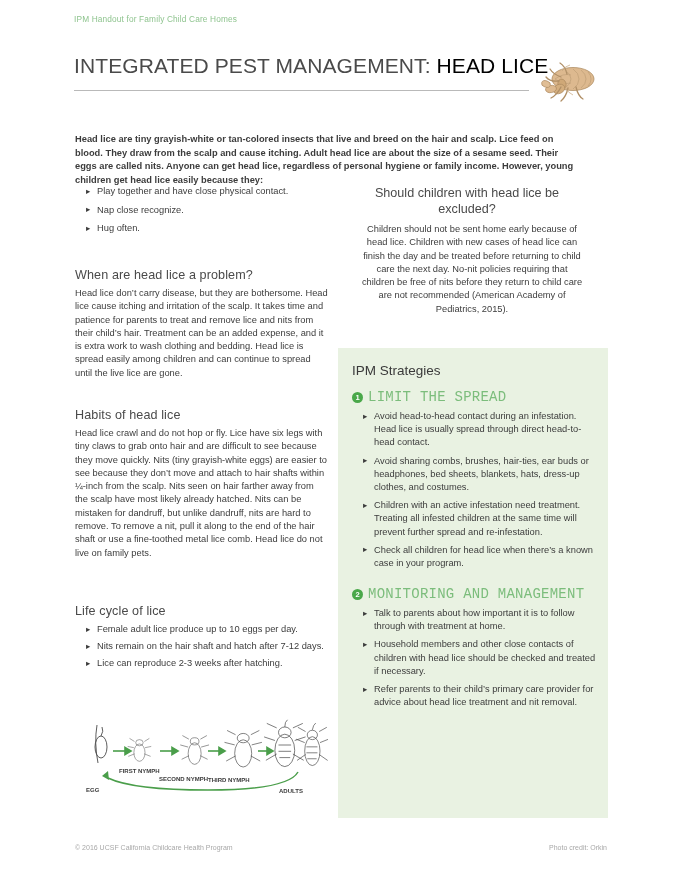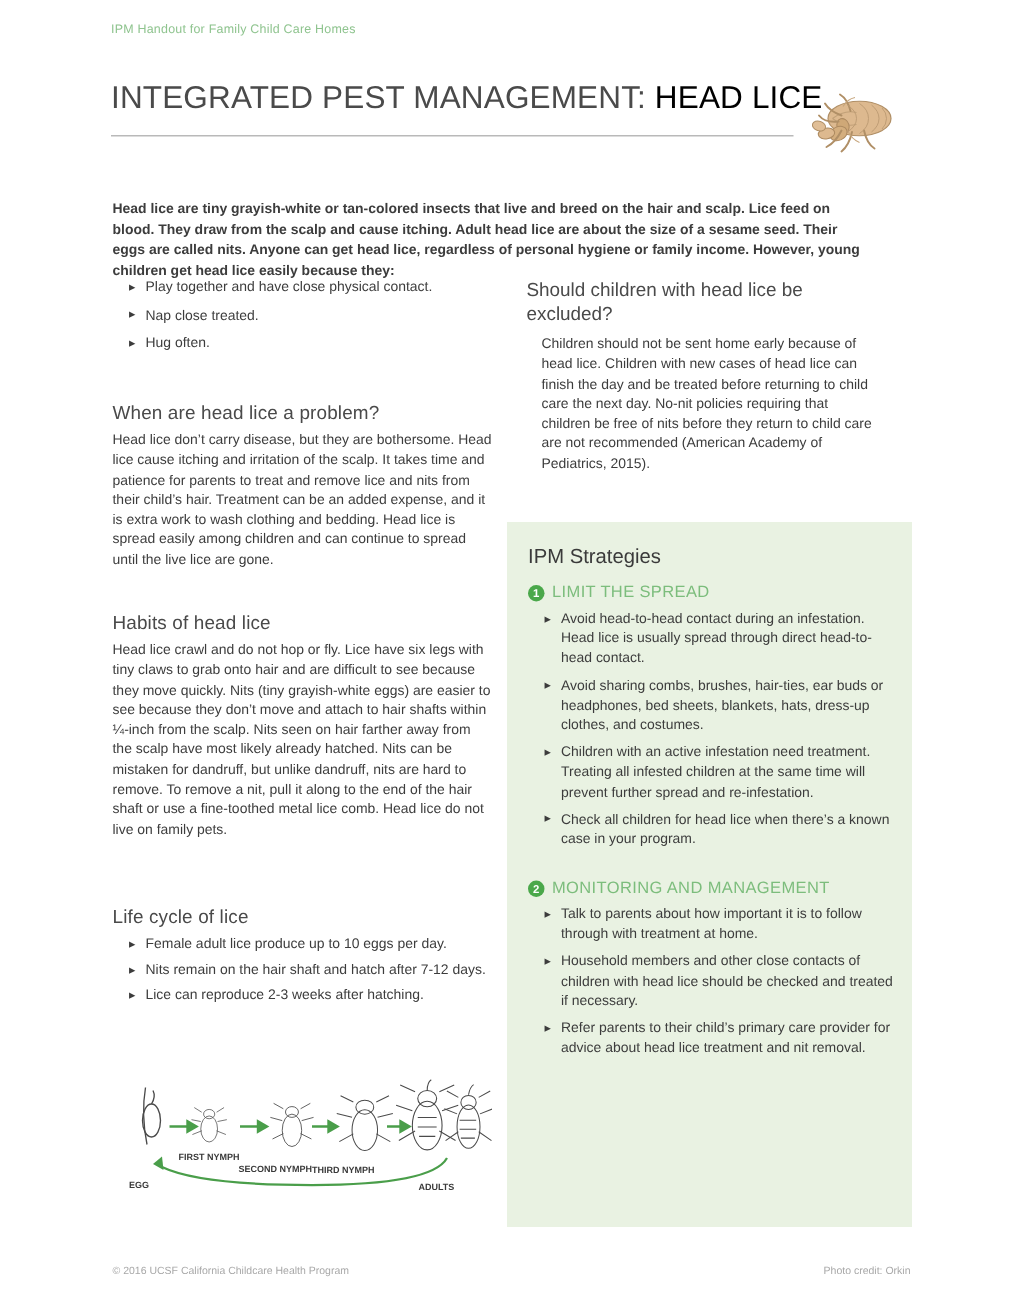--- a/index.html
+++ b/index.html
@@ -75,21 +75,21 @@
   .sec-life ul.blist > li { margin-bottom: 4px; }
 
   
   .lifecycle {
     position: absolute; left: 75px; top: 717px;
     width: 253px; height: 85px;
   }
 
   
   .rcol-q {
-    position: absolute; left: 351px; top: 185px; width: 232px;
+    position: absolute; left: 351px; top: 185px; width: 232px; text-align: center;
   }
   h2.qh {
     font-size: 12.6px; font-weight: 400; color: #4a4a4a;
     margin: 0 0 6px 0; line-height: 16px;
   }
   .qbody {
     margin: 0 0 0 10px; font-size: 9.3px; line-height: 13.3px; color: #3c3c3c;
   }
 
   
@@ -109,21 +109,21 @@
     display: flex; align-items: center; gap: 5px;
     margin-bottom: 5px;
   }
   .num-circle {
     width: 11px; height: 11px; border-radius: 50%;
     background: #4aa84a; color: #ffffff;
     font-size: 7.6px; line-height: 11px; text-align: center;
     flex: 0 0 auto; font-weight: 700;
   }
   .strat-title {
-    font-size: 11px; color: #7cbd7c; letter-spacing: .25px;
+    font-size: 14px; color: #7cbd7c; letter-spacing: .25px; font-family: Liberation Mono, monospace;
   }
   .strat ul.blist { margin-left: 11px; }
   .strat ul.blist > li {
     font-size: 9.3px; line-height: 13.2px; margin-bottom: 5px;
   }
 
   
   .footer-left {
     position: absolute; left: 75px; top: 844px;
     font-size: 7px; color: #a8a8a8;
@@ -173,21 +173,21 @@
       <path d="M60 17 q5 4 5 9 q0 5 -5 9"></path>
       <path d="M67 19 q3 3 3 7 q0 4 -3 7"></path>
     </g>
   </svg>
 
   <p class="intro">Head lice are tiny grayish-white or tan-colored insects that live and breed on the hair and scalp. Lice feed on blood. They draw from the scalp and cause itching. Adult head lice are about the size of a sesame seed. Their eggs are called nits. Anyone can get head lice, regardless of personal hygiene or family income. However, young children get head lice easily because they:</p>
 
   <div class="intro-bullets">
     <ul class="blist">
       <li>Play together and have close physical contact.</li>
-      <li>Nap close treated.</li>
+      <li>Nap close recognize.</li>
       <li>Hug often.</li>
     </ul>
   </div>
 
   <div class="lcol sec-when" style="top:268px">
     <h2 class="sec">When are head lice a problem?</h2>
     <p class="body">Head lice don’t carry disease, but they are bothersome. Head lice cause itching and irritation of the scalp. It takes time and patience for parents to treat and remove lice and nits from their child’s hair. Treatment can be an added expense, and it is extra work to wash clothing and bedding. Head lice is spread easily among children and can continue to spread until the live lice are gone.</p>
   </div>
 
   <div class="lcol sec-habits" style="top:408px">

